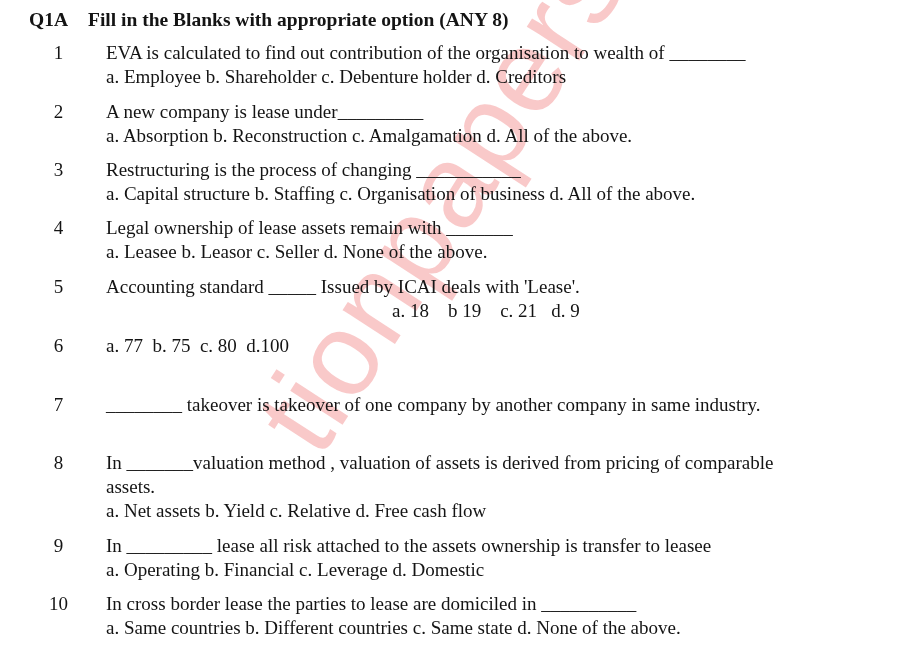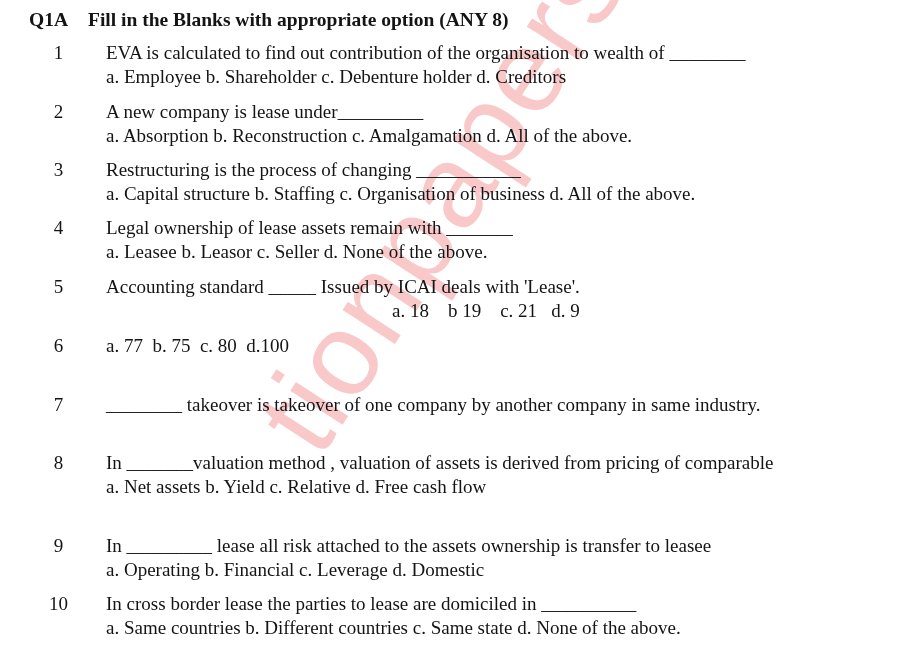--- a/index.html
+++ b/index.html
@@ -144,20 +144,21 @@
       <span class="num">7</span>
       <div class="body">
         <div>________ takeover is takeover of  one company by another company in same industry.</div>
       </div>
     </div>
 
     <div class="question" style="top:451px;">
       <span class="num">8</span>
       <div class="body">
         <div>In _______valuation method , valuation of assets is derived from pricing of comparable</div>
+        <div>assets.</div>
         <div>a. Net assets  b. Yield  c. Relative d. Free cash flow</div>
       </div>
     </div>
 
     <div class="question" style="top:534px;">
       <span class="num">9</span>
       <div class="body">
         <div>In _________ lease all risk attached to the assets ownership is transfer to leasee</div>
         <div>a. Operating  b. Financial c. Leverage d. Domestic</div>
       </div>

